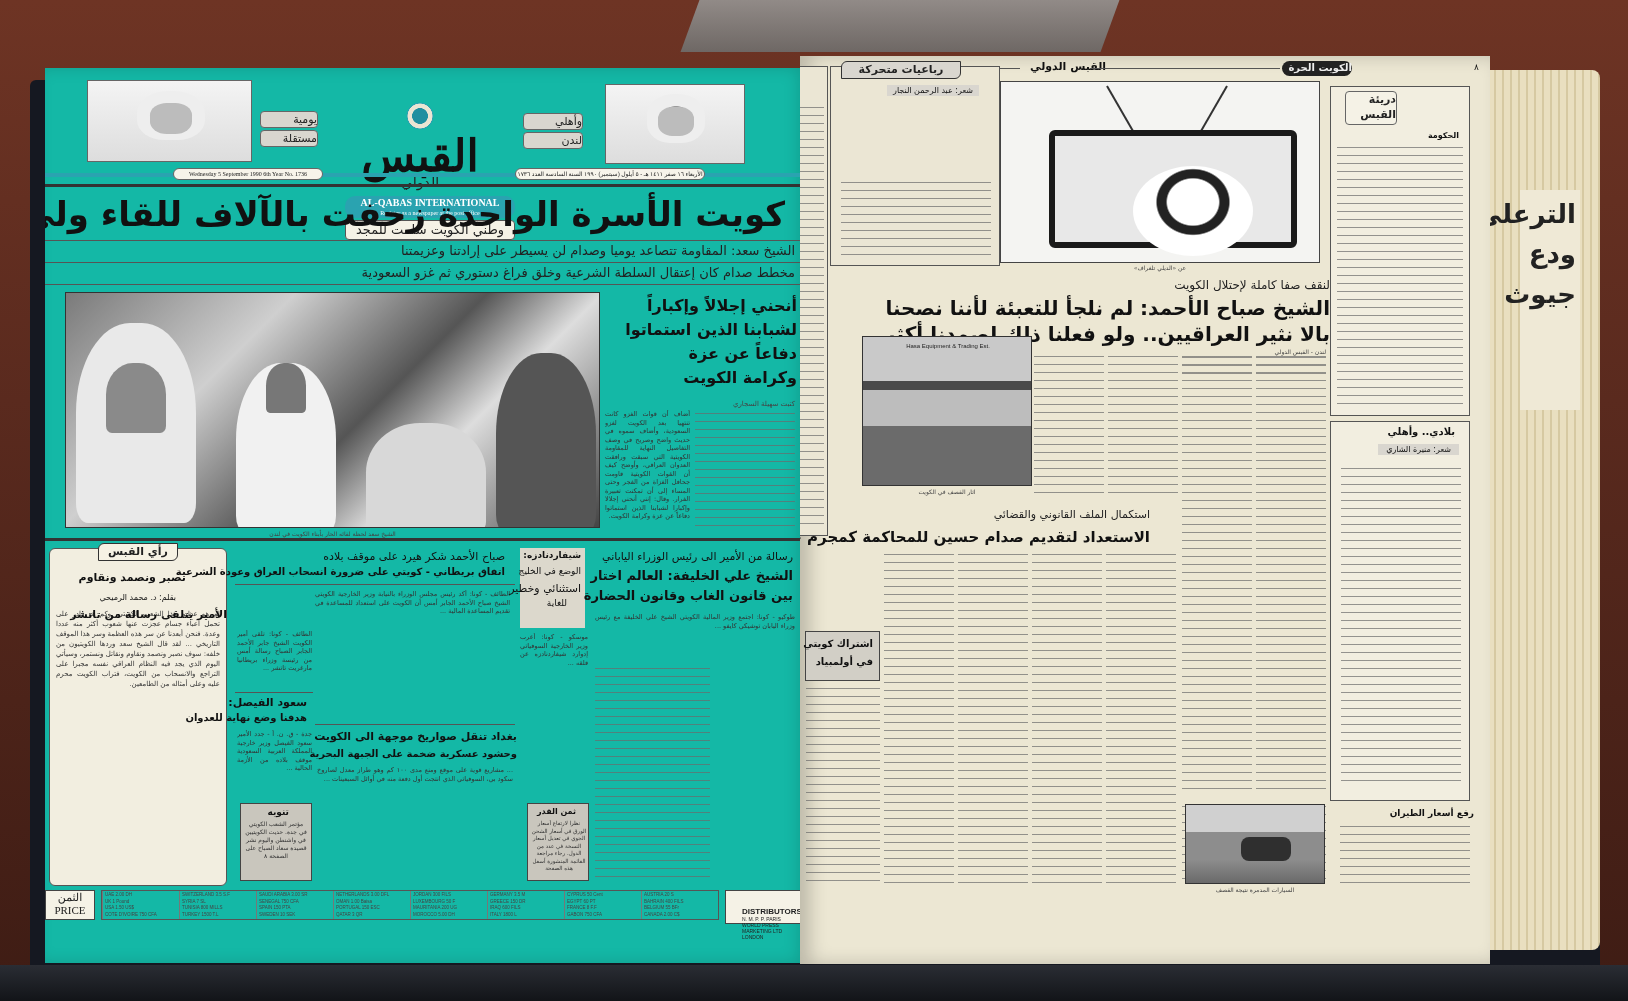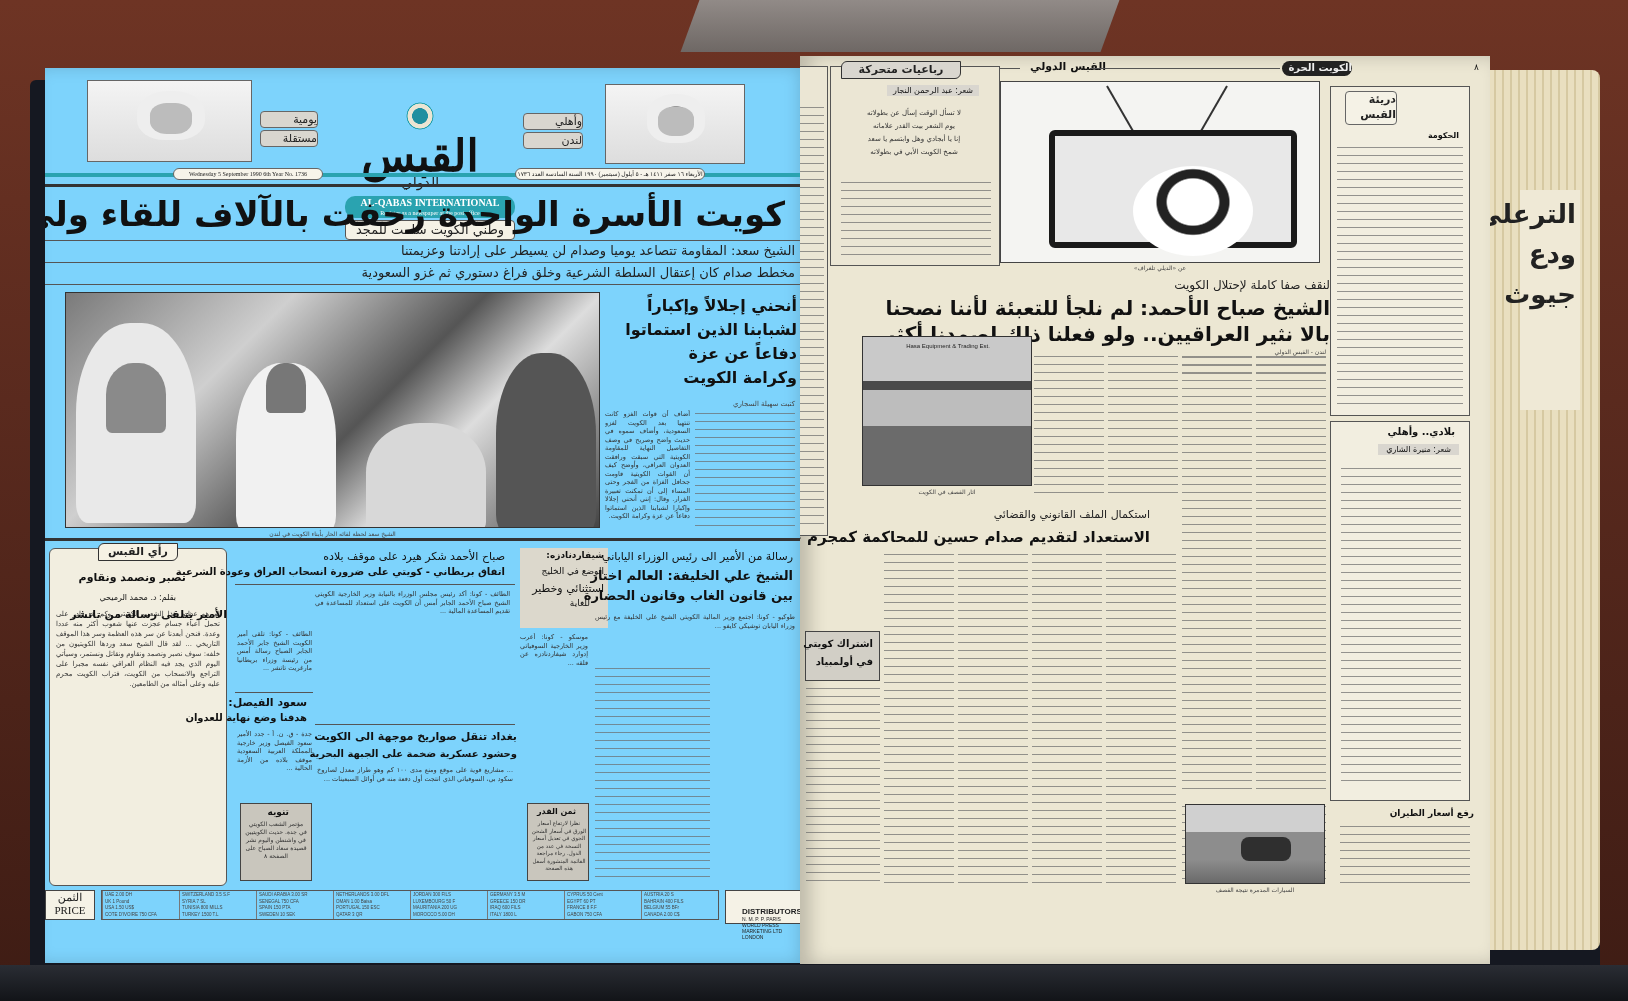--- a/index.html
+++ b/index.html
@@ -1,21 +1,21 @@
 <!DOCTYPE html>
 <html><head>
 <meta charset="utf-8">
 <style>
 *{box-sizing:border-box;margin:0;padding:0}
 body{width:1628px;height:1001px;overflow:hidden;background:#5a2a1e;font-family:"DejaVu Sans",sans-serif;position:relative}
 .desk{position:absolute;inset:0;background:linear-gradient(180deg,#6e3424 0%,#5a2a1e 40%,#3e1c14 100%)}
 .clip{position:absolute;left:690px;top:0;width:420px;height:52px;background:linear-gradient(180deg,#9aa0a0,#6f7575);transform:skewX(-20deg);opacity:.8}
 .binder{position:absolute;left:30px;top:80px;width:1570px;height:900px;background:#151821;border-radius:6px}
 .binder-bottom{position:absolute;left:0;top:965px;width:1628px;height:36px;background:linear-gradient(180deg,#2a2d34,#121418)}
-.page{position:absolute;background:#7dd3fc;color:#222;overflow:hidden}
+.page{position:absolute;background:#14b8a6;color:#222;overflow:hidden}
 .left{left:45px;top:68px;width:762px;height:895px;box-shadow:inset -8px 0 16px rgba(0,0,0,.15)}
 .right{left:800px;top:56px;width:690px;height:908px;background:#ece7d3;box-shadow:inset 10px 0 18px rgba(0,0,0,.2)}
 .edges{position:absolute;left:1480px;top:70px;width:120px;height:880px;background:repeating-linear-gradient(90deg,#e9dfc0 0 6px,#d6c9a2 6px 8px);border-radius:0 8px 8px 0}
 .edges .peek{position:absolute;left:40px;top:120px;width:60px;height:220px;background:#efe9d6;font-size:26px;font-weight:bold;color:#222;direction:rtl;text-align:right;line-height:40px;padding:4px}
 .rule{position:absolute;height:0;border-top:1px solid #555}
 .thick{border-top:3px solid #333}
 .teal{border-top:4px solid #2aa3b0}
 .box{position:absolute;border:1.5px solid #555;background:#f2eee0}
 .portrait{position:absolute;background:linear-gradient(180deg,#f4f4f4,#ddd);border:1px solid #666;overflow:hidden}
 .portrait .head{position:absolute;left:30%;top:12%;width:42%;height:62%;background:radial-gradient(ellipse at 50% 55%,#9b9b9b 0 38%,#eee 40%);border-radius:45% 45% 40% 40%}
@@ -143,21 +143,21 @@
   <div class="rule" style="left:270px;top:656px;width:200px"></div>
   <div class="title" style="right:290px;top:662px;font-size:11px">بغداد تنقل صواريخ موجهة الى الكويت</div>
   <div class="title" style="right:290px;top:680px;font-size:10px">وحشود عسكرية ضخمة على الجبهة البحرية</div>
   <div class="col" style="left:272px;top:698px;width:196px;height:112px">... مشاريع قوية على موقع ومنع مدى ١٠٠ كم وهو طراز معدل لصاروخ سكود بي، السوفياتي الذي انتجت أول دفعة منه في أوائل السبعينات ...</div>
 
   <div class="greybox" style="left:195px;top:735px;width:72px;height:78px">
     <div class="title" style="right:22px;top:3px;font-size:9px">تنويه</div>
     <div class="col" style="left:4px;top:16px;width:62px;height:58px;font-size:6px;line-height:8px;text-align:center">مؤتمر الشعب الكويتي في جدة. حديث الكويتيين في واشنطن واليوم نشر قصيدة سعاد الصباح على الصفحة ٨</div>
   </div>
 
-  <div class="box" style="left:475px;top:480px;width:88px;height:80px;background:#dcd8cc;border:none">
+  <div class="box" style="left:475px;top:480px;width:65px;height:80px;background:#dcd8cc;border:none">
     <div class="title" style="right:4px;top:2px;font-size:9px">شيفاردنادزه:</div>
     <div class="title" style="right:4px;top:18px;font-size:9px;font-weight:normal">الوضع في الخليج</div>
     <div class="title" style="right:4px;top:34px;font-size:11px;font-weight:normal">استثنائي وخطير</div>
     <div class="title" style="right:18px;top:50px;font-size:9px;font-weight:normal">للغاية</div>
   </div>
   <div class="col" style="left:475px;top:565px;width:68px;height:160px">موسكو - كونا: أعرب وزير الخارجية السوفياتي إدوارد شيفاردنادزه عن قلقه ...</div>
   <div class="greybox" style="left:482px;top:735px;width:62px;height:78px">
     <div class="title" style="right:12px;top:3px;font-size:8px">ثمن القدر</div>
     <div class="col" style="left:3px;top:16px;width:56px;height:58px;font-size:5.5px;line-height:7.5px;text-align:center">نظرا لارتفاع أسعار الورق في أسعار الشحن الجوي في تعديل أسعار النسخة في عدد من الدول. رجاء مراجعة القائمة المنشورة أسفل هذه الصفحة</div>
   </div>
@@ -236,26 +236,20 @@
 <div class="page right">
   <div class="title" style="left:230px;top:4px;font-size:11px">القبس الدولي</div>
   <div class="rule" style="left:40px;top:12px;width:180px"></div>
   <div class="rule" style="left:290px;top:12px;width:190px"></div>
   <div class="darktag" style="left:482px;top:5px;width:70px;height:15px">الكويت الحرة</div>
   <div class="title" style="left:674px;top:6px;font-size:9px;font-weight:normal">٨</div>
 
   <div class="box" style="left:30px;top:10px;width:170px;height:200px;background:#ebe6d4">
     <div class="tag" style="left:10px;top:-6px;width:120px;height:18px;line-height:16px;background:#d9d6cf">رباعيات متحركة</div>
     <div class="title" style="right:20px;top:18px;font-size:8px;font-weight:normal;background:#d9d6cf;padding:1px 6px">شعر: عبد الرحمن النجار</div>
-    <div class="col" style="left:8px;top:40px;width:150px;height:60px;font-size:7px;line-height:13px;text-align:center">
-      <div>لا تسأل الوقت إسأل عن بطولاته</div>
-      <div>يوم الشعر بيت القدر علاماته</div>
-      <div>إنا يا أبجادي وهل وابتسم يا سعد</div>
-      <div>شمخ الكويت الأبي في بطولاته</div>
-    </div>
     <div class="col fake" style="left:10px;top:115px;width:150px;height:75px"></div>
   </div>
   <div class="box" style="left:-5px;top:10px;width:33px;height:470px;background:#ebe6d4">
     <div class="col fake" style="left:2px;top:40px;width:26px;height:420px"></div>
   </div>
 
   <div class="cartoon" style="left:200px;top:25px;width:320px;height:182px">
     <div class="ant" style="left:120px;top:0;transform:rotate(-30deg)"></div>
     <div class="ant" style="left:210px;top:0;transform:rotate(30deg)"></div>
     <div class="tv">

